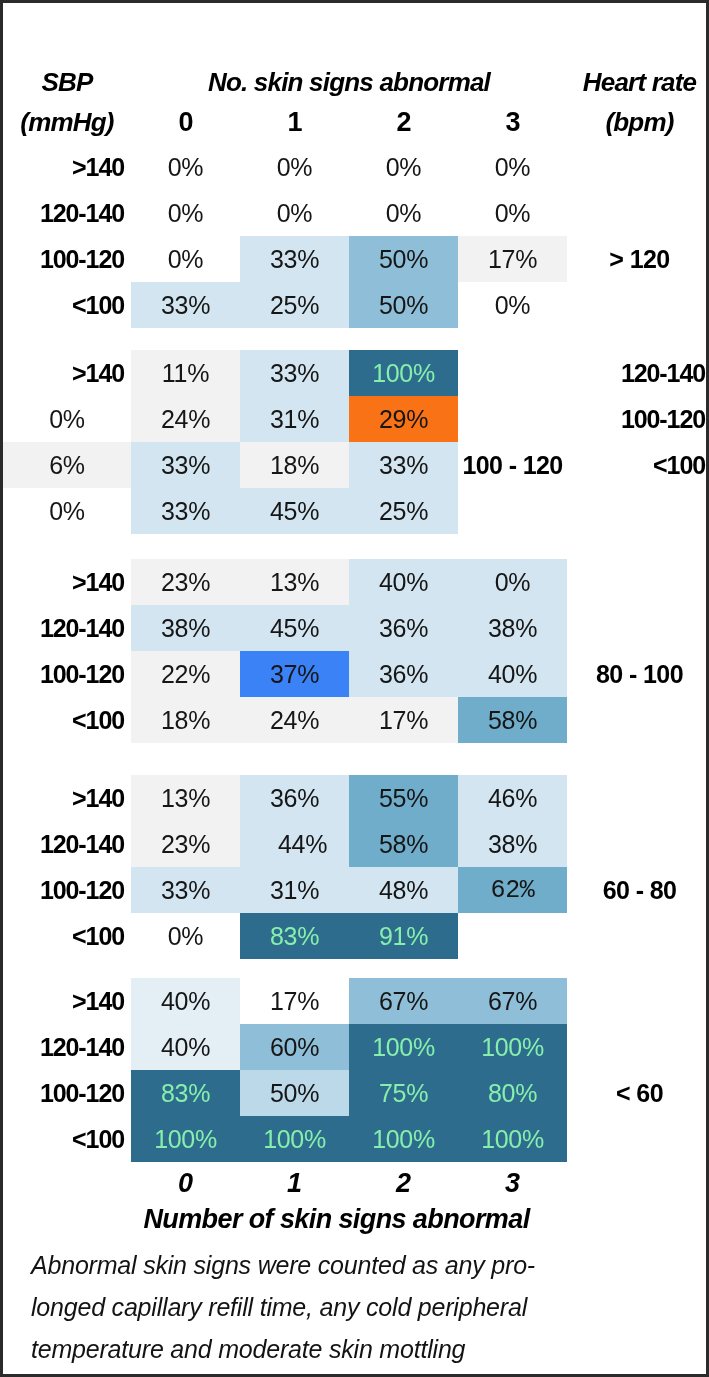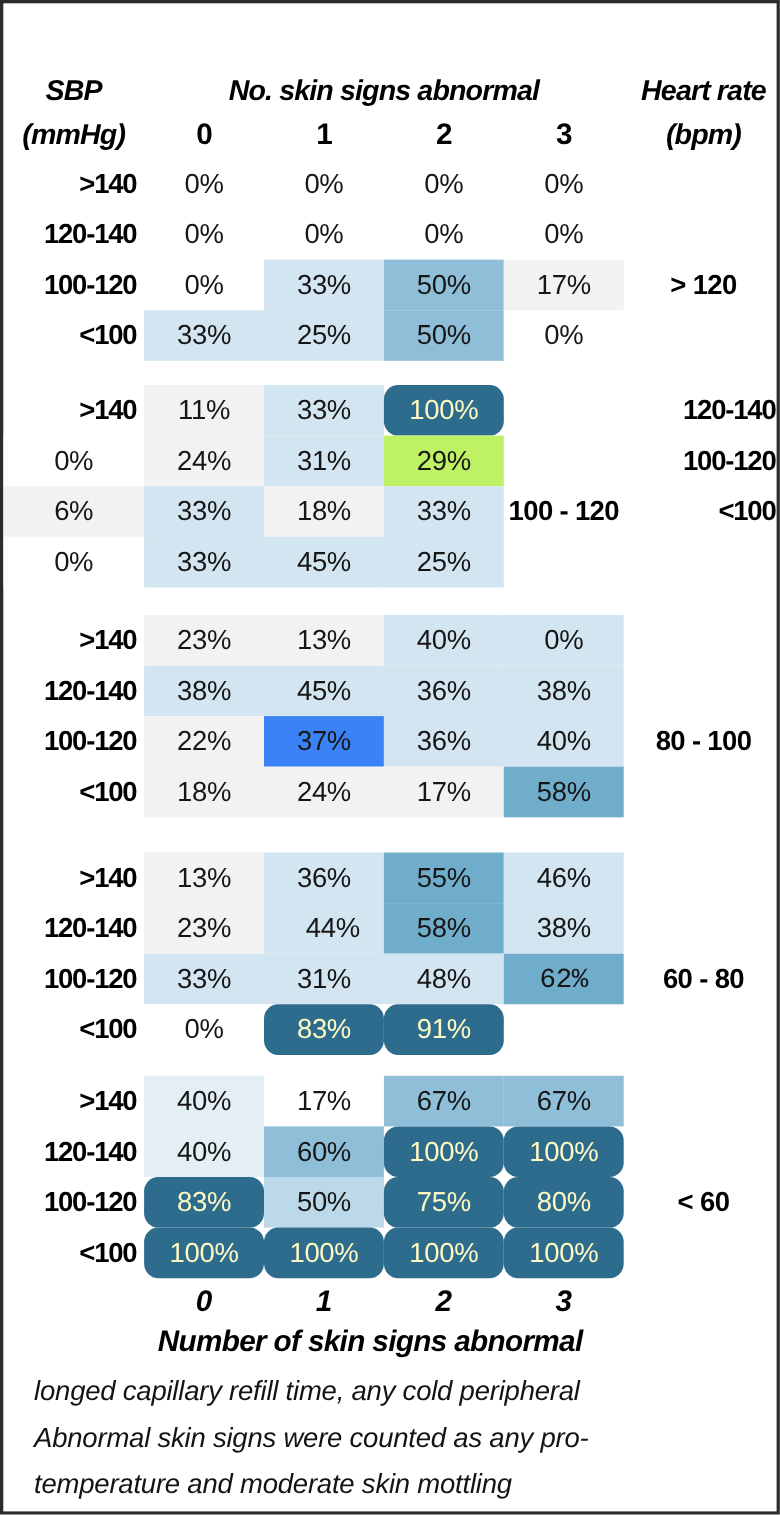--- a/index.html
+++ b/index.html
@@ -41,21 +41,21 @@
     font-size:25px;
     letter-spacing:-1.1px;
     color:#000;
   }
   .hrlabel{
     font-weight:bold;
     font-size:25px;
     letter-spacing:-0.6px;
     color:#000;
   }
-  .val.light-text{color:#fef9c3;border-radius:13px;}
+  .val.light-text{color:#86efac;}
 
   
   .header{
     position:absolute;top:46px;left:0;right:0;
     display:grid;
     grid-template-columns:128px 109px 109px 109px 109px 145px;
     margin-top:13px;
   }
   .hdr-cell{
     height:40px;
@@ -148,21 +148,21 @@
       <div class="grid" style="top: 347px;">
         <div class="cell rowlabel">&gt;140</div>
         <div class="cell val" style="background: rgb(242, 242, 242);">11%</div>
         <div class="cell val" style="background: rgb(211, 229, 240);">33%</div>
         <div class="cell val light-text" style="background: rgb(46, 108, 142);">100%</div>
         <div class="cell hrlabel"></div>
         <div class="cell rowlabel">120-140</div>
         <div class="cell val" style="background: rgb(255, 255, 255);">0%</div>
         <div class="cell val" style="background: rgb(242, 242, 242);">24%</div>
         <div class="cell val" style="background: rgb(211, 229, 240);">31%</div>
-        <div class="cell val" style="background: #bef264;">29%</div>
+        <div class="cell val" style="background: #f97316;">29%</div>
         <div class="cell hrlabel"></div>
         <div class="cell rowlabel">100-120</div>
         <div class="cell val" style="background: rgb(242, 242, 242);">6%</div>
         <div class="cell val" style="background: rgb(211, 229, 240);">33%</div>
         <div class="cell val" style="background: rgb(242, 242, 242);">18%</div>
         <div class="cell val" style="background: rgb(211, 229, 240);">33%</div>
         <div class="cell hrlabel">100 - 120</div>
         <div class="cell rowlabel">&lt;100</div>
         <div class="cell val" style="background: rgb(255, 255, 255);">0%</div>
         <div class="cell val" style="background: rgb(211, 229, 240);">33%</div>
@@ -253,18 +253,18 @@
     <div></div>
     <div class="axis-num">0</div>
     <div class="axis-num">1</div>
     <div class="axis-num">2</div>
     <div class="axis-num">3</div>
     <div></div>
   </div>
   <div class="axis-title" style="top:1201px;">Number of skin signs abnormal</div>
 
   <div class="caption" style="top:1241px;">
+    <div>Abnormal skin signs were counted as any pro-</div>
     <div>longed capillary refill time, any cold peripheral</div>
-    <div>Abnormal skin signs were counted as any pro-</div>
     <div>temperature and moderate skin mottling</div>
   </div>
 
 </div>
 
 </body></html>

